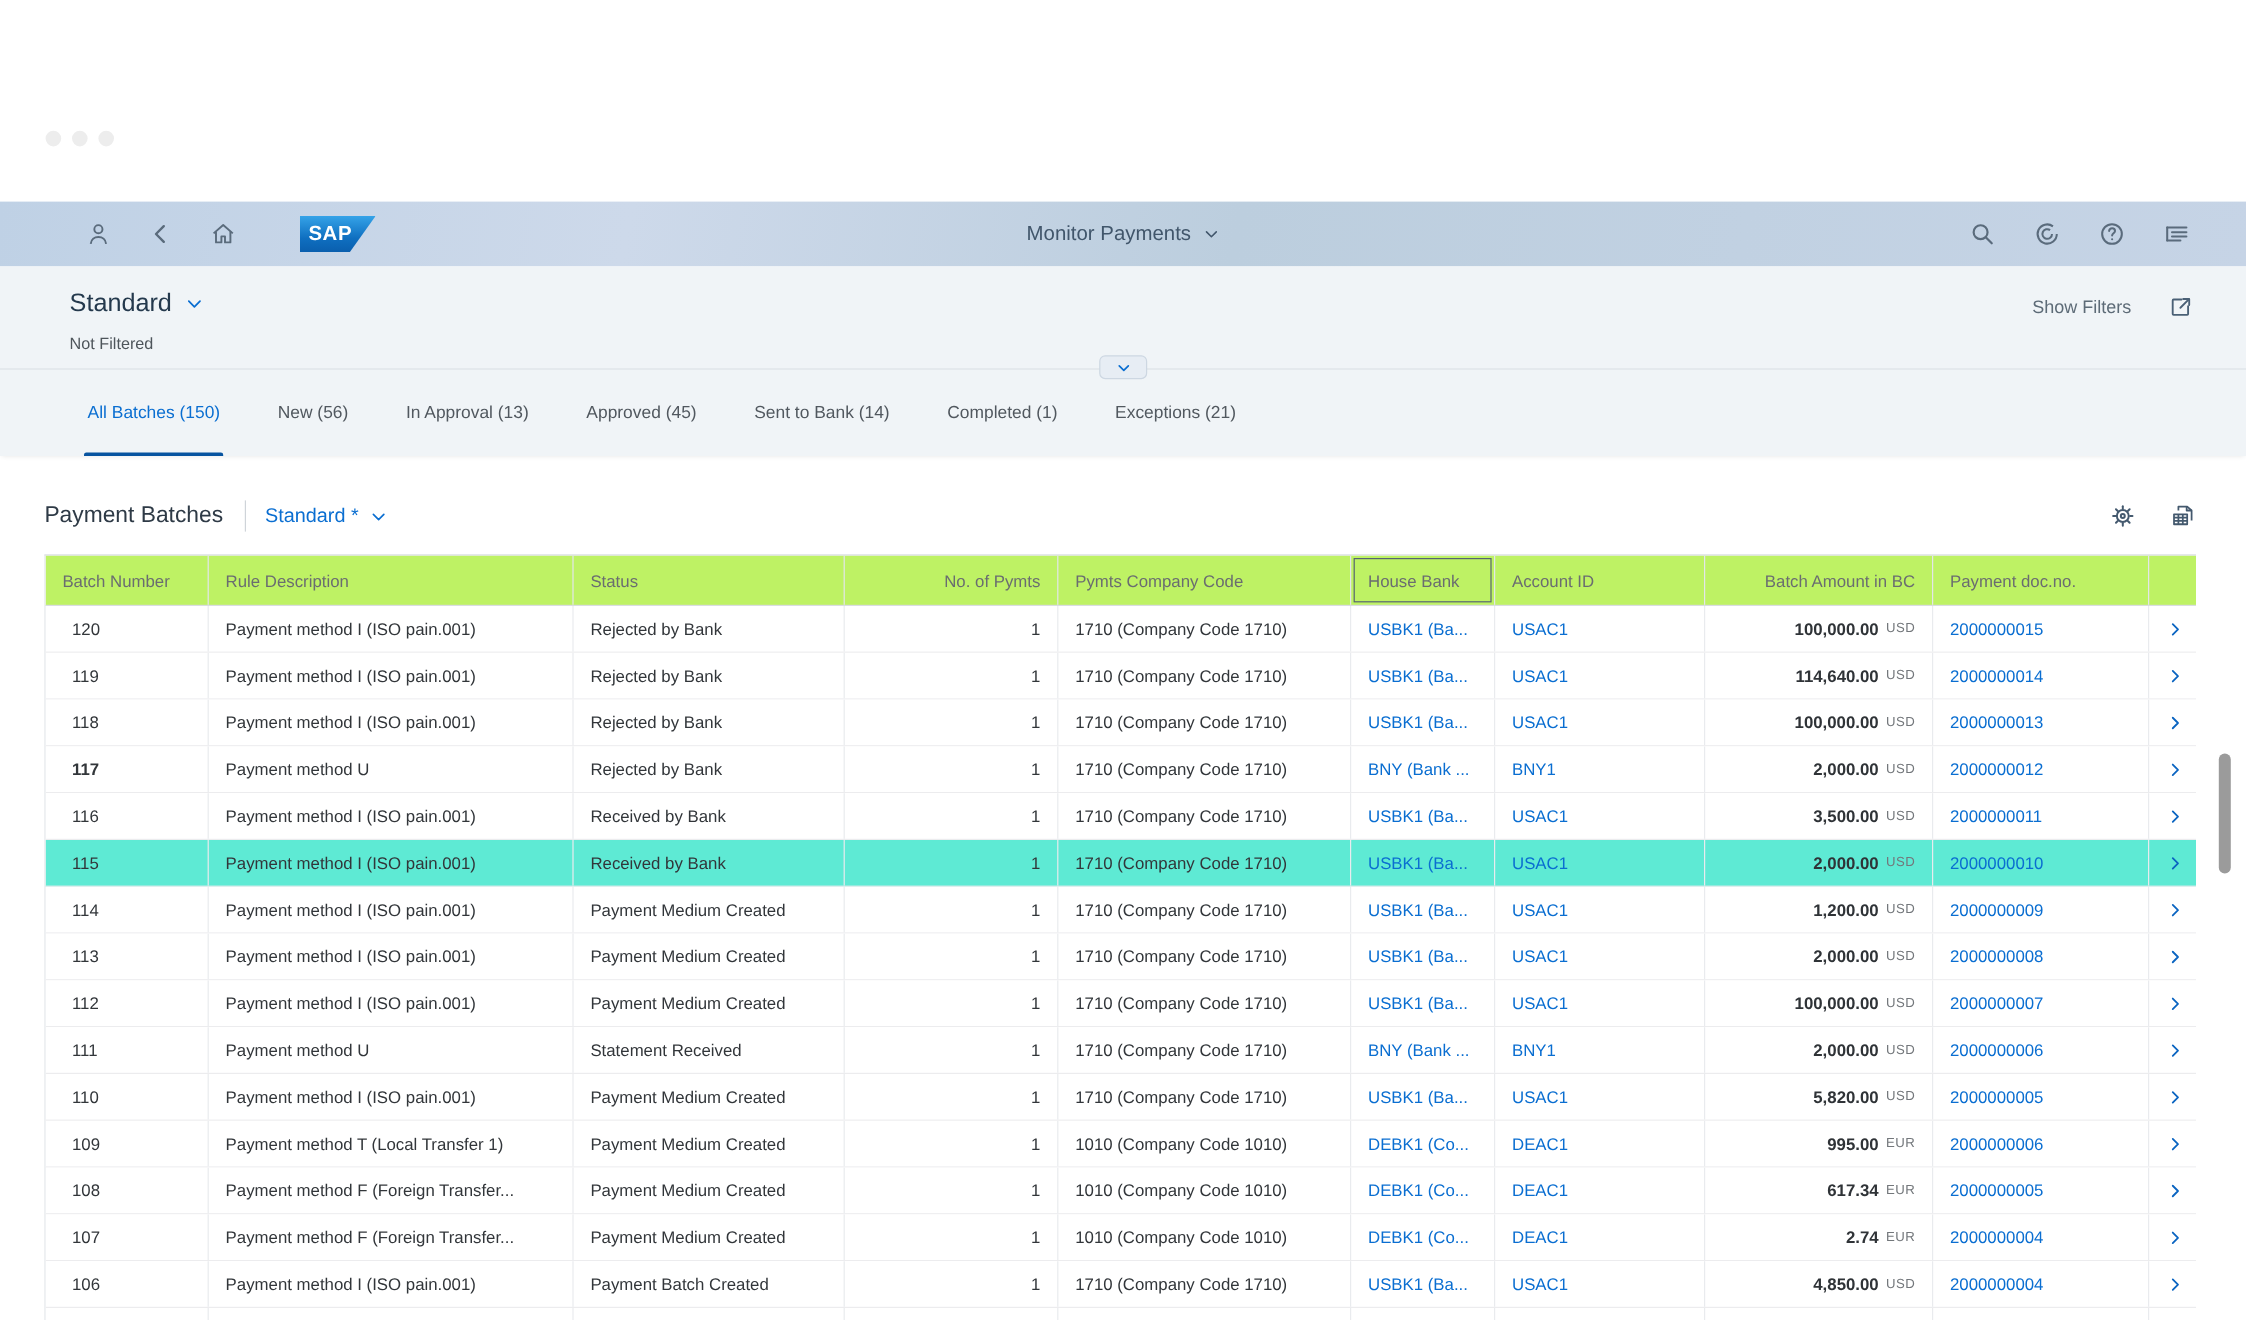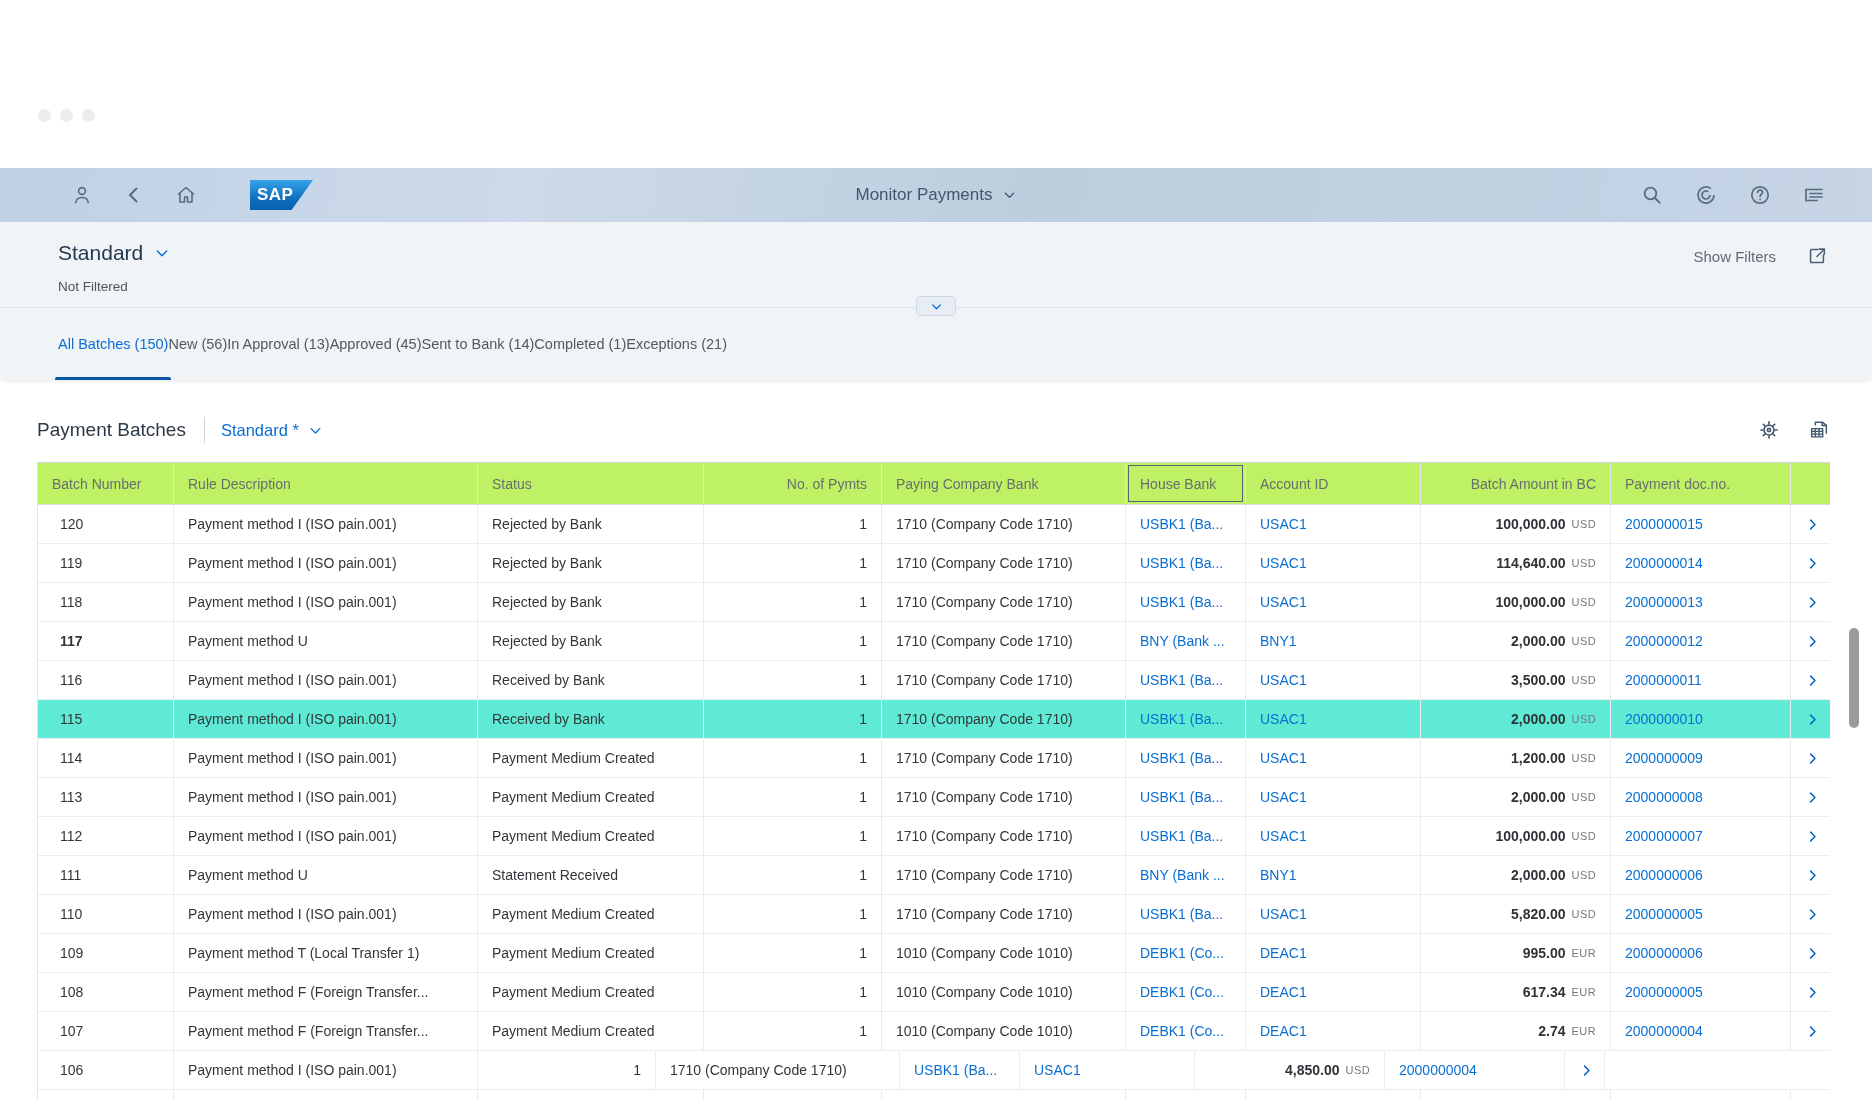--- a/index.html
+++ b/index.html
@@ -44,21 +44,21 @@
   }
   .variant-title .chev-down { color:#0a6ed1; }
   .not-filtered { position:absolute; left:58px; top:57px; font-size:13.5px; color:#4e555b; }
   .filter-actions { position:absolute; right:44px; top:23px; display:flex; align-items:center; gap:30px; }
   .show-filters { font-size:15px; color:#5d6b77; cursor:pointer; }
   .share-btn { width:22px; height:22px; color:#4a6076; cursor:pointer; }
 
   .tab-strip {
     position:absolute; left:0; top:85px; right:0; height:73px;
     border-top:1px solid #dde2e7; display:flex; align-items:stretch;
-    padding-left:58px; box-shadow:0 3px 4px -2px rgba(0,0,0,.10);
+    padding-left:73px; gap:48px; box-shadow:0 3px 4px -2px rgba(0,0,0,.10);
   }
   .tab { display:flex; align-items:center; font-size:14.5px; color:#51585f; cursor:pointer; position:relative; white-space:nowrap; }
   .tab.selected { color:#0a6ed1; }
   .tab.selected::after {
     content:""; position:absolute; left:-3px; right:-3px; bottom:0; height:3px;
     background:#0854a0; border-radius:2px 2px 0 0;
   }
 
   .collapse-pill {
     position:absolute; top:296px; left:50%; transform:translateX(-50%);
@@ -277,21 +277,21 @@
       <div class="g-hcell" style="flex: 0 0 304px;">
         <span>Rule Description</span>
       </div>
       <div class="g-hcell" style="flex: 0 0 226px;">
         <span>Status</span>
       </div>
       <div class="g-hcell right" style="flex: 0 0 178px;">
         <span>No. of Pymts</span>
       </div>
       <div class="g-hcell" style="flex: 0 0 244px;">
-        <span>Paying Company Bank</span>
+        <span>Pymts Company Code</span>
       </div>
       <div class="g-hcell focus-ring" style="flex: 0 0 120px;">
         <span>House Bank</span>
       </div>
       <div class="g-hcell" style="flex: 0 0 175px;">
         <span>Account ID</span>
       </div>
       <div class="g-hcell right" style="flex: 0 0 190px;">
         <span>Batch Amount in BC</span>
       </div>
@@ -820,20 +820,23 @@
             </svg>
           </span>
         </div>
       </div>
       <div class="t-row">
         <div class="t-cell first" style="flex: 0 0 136px;">
           <span>106</span>
         </div>
         <div class="t-cell" style="flex: 0 0 304px;">
           <span>Payment method I (ISO pain.001)</span>
+        </div>
+        <div class="t-cell" style="flex: 0 0 226px;">
+          <span>Payment Batch Created</span>
         </div>
         <div class="t-cell right" style="flex: 0 0 178px;">
           <span>1</span>
         </div>
         <div class="t-cell" style="flex: 0 0 244px;">
           <span>1710 (Company Code 1710)</span>
         </div>
         <div class="t-cell" style="flex: 0 0 120px;">
           <span class="link">USBK1 (Ba...</span>
         </div>

